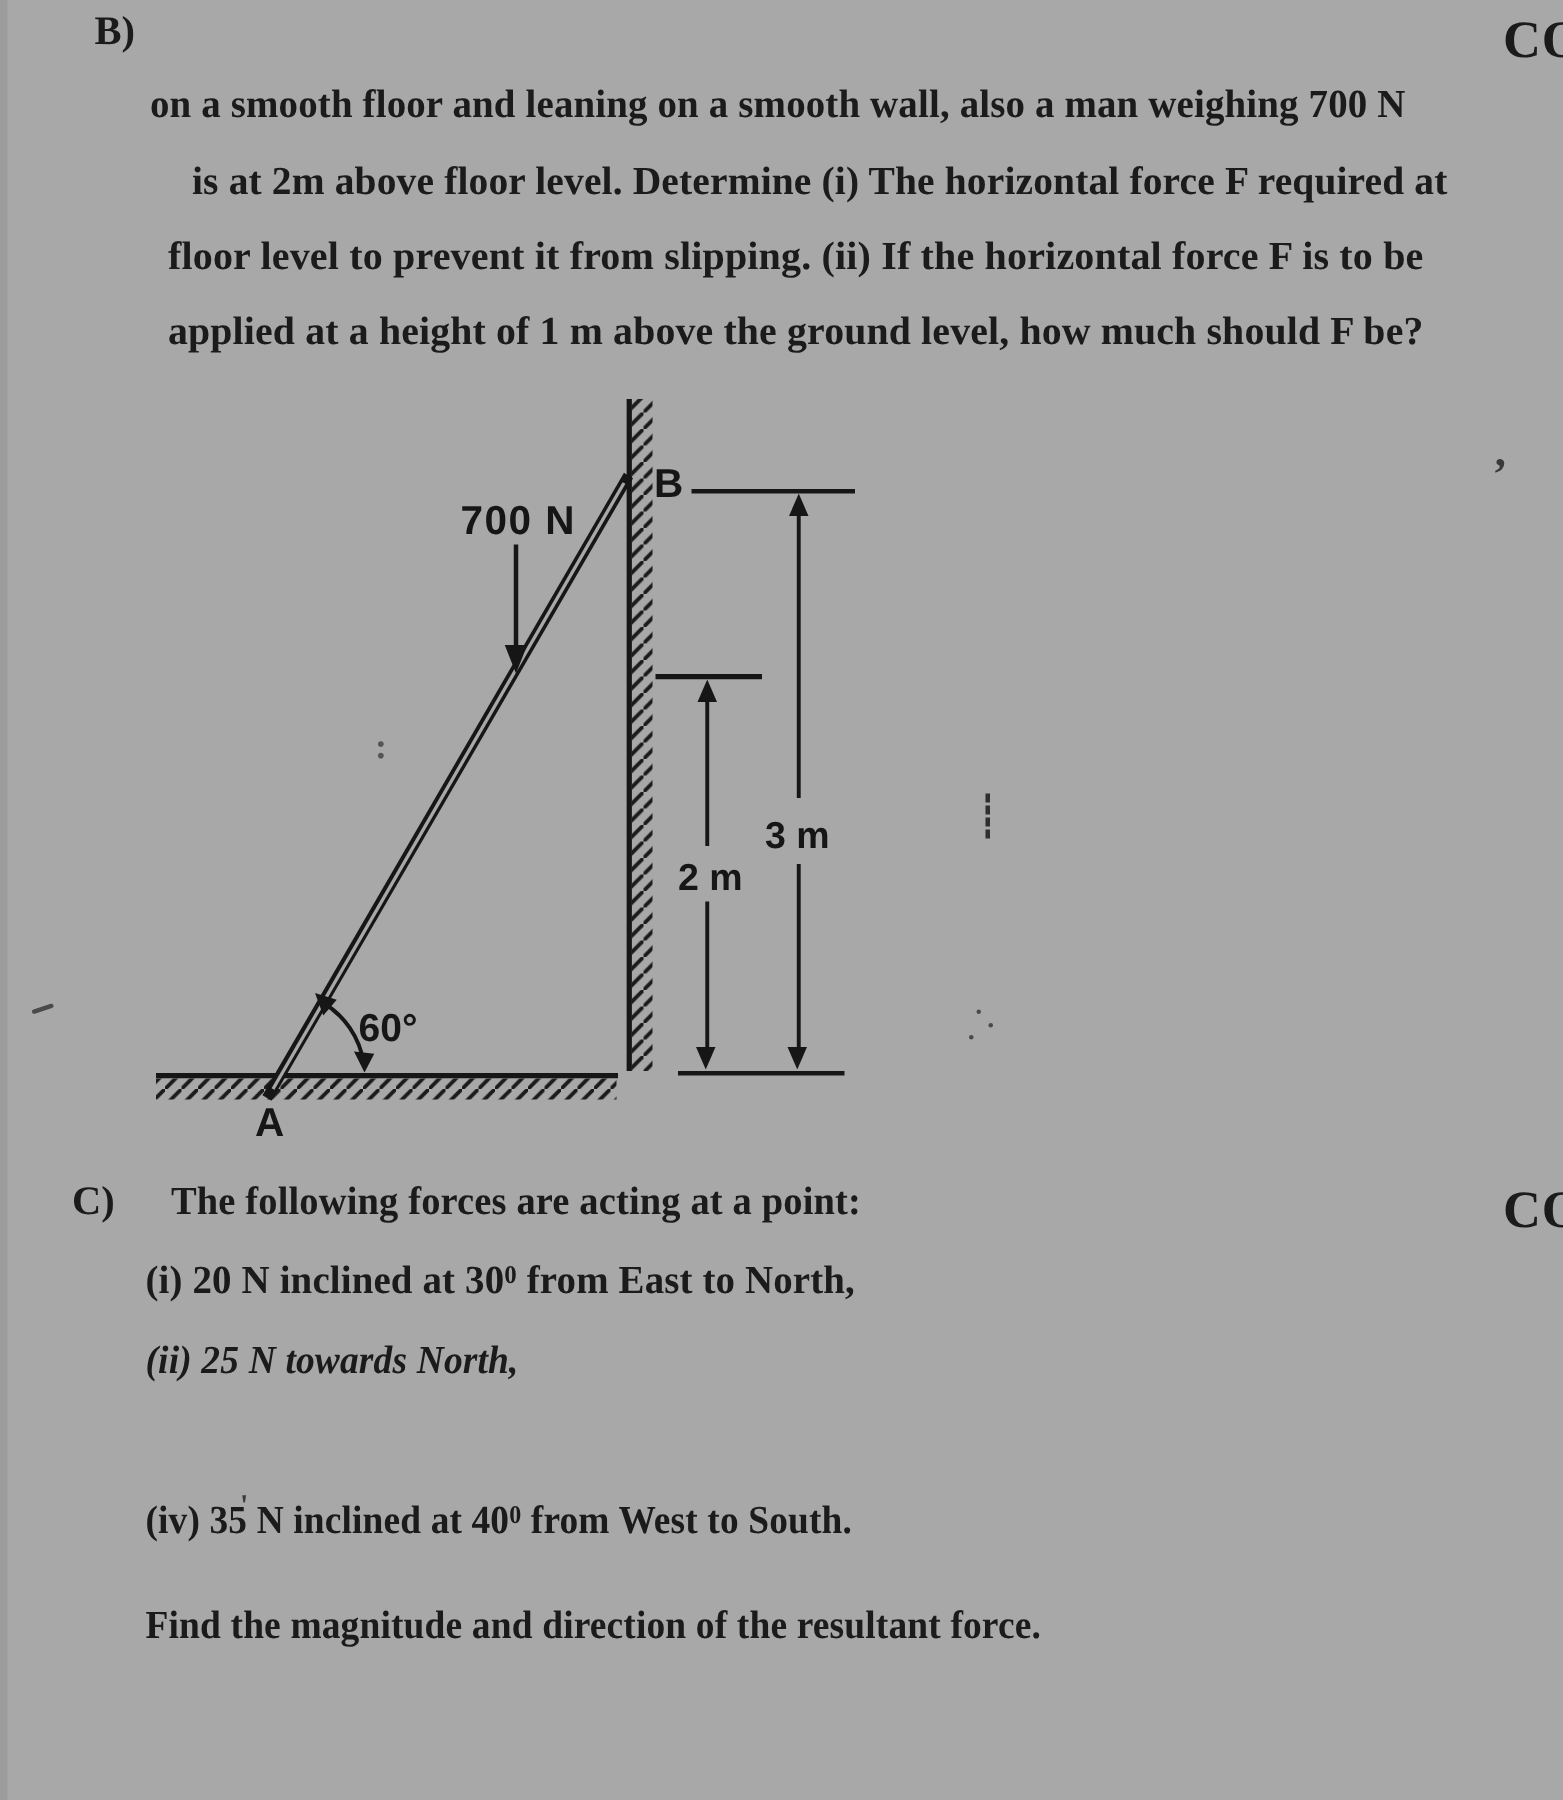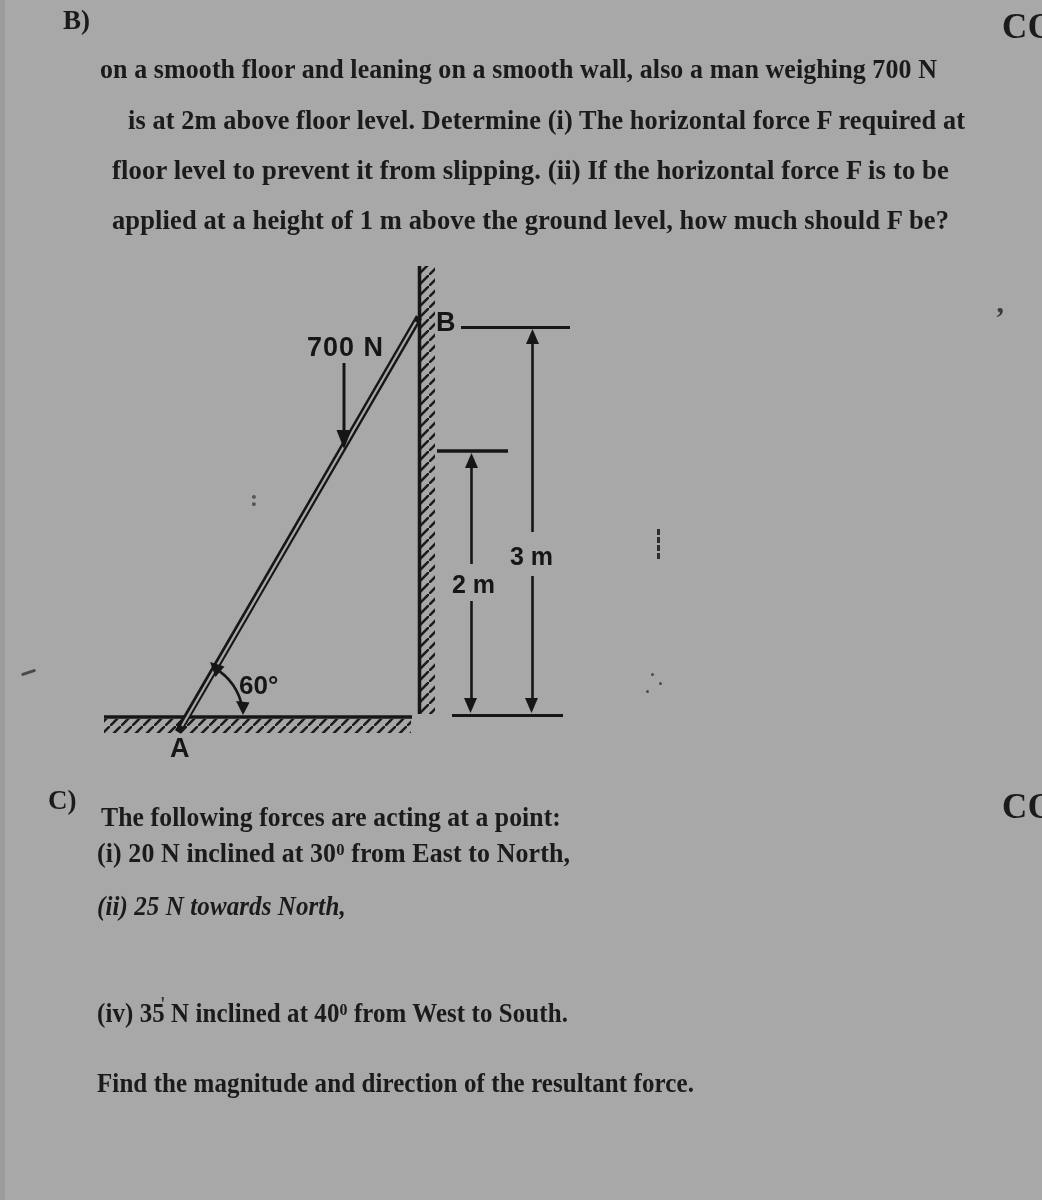--- a/index.html
+++ b/index.html
@@ -98,21 +98,21 @@
     <text x="436" y="331" font-size="27" class="figtext">B</text>
     <text x="170" y="757" font-size="27" class="figtext">A</text>
     <text x="239" y="694" font-size="26" class="figtext">60°</text>
     <text x="452" y="593" font-size="25" class="figtext">2 m</text>
     <text x="510" y="565" font-size="25" class="figtext">3 m</text>
   </svg>
 
   <div class="seclabel" style="left:48px;top:786px;">C)</div>
   <div class="sidenote" style="left:1002px;top:788px;">CO</div>
 
-  <div class="tline" style="left:101px;top:785px;margin-top:17px;"><span class="fit" style="transform: scaleX(0.968134);">The following forces are acting at a point:</span></div>
+  <div class="tline" style="left:114px;top:785px;"><span class="fit" style="transform: scaleX(0.968134);">The following forces are acting at a point:</span></div>
 
   <div class="tline" style="left:97px;top:838px;text-align:right;"><span class="fit" style="transform: scaleX(0.978252);"><span>(i) 20 N inclined at 30</span><sup class="deg">0</sup><span> from East to North,</span></span></div>
 
   <div class="tline" style="left:97px;top:891px;font-style:italic;"><span class="fit" style="transform: scaleX(0.943011);"><span>(ii) 25 N towards North,</span><sup class="deg"></sup><span></span></span></div>
 
 
   <div class="tline" style="left:97px;top:998px;"><span class="fit" style="transform: scaleX(0.940442);"><span>(iv) 35 N inclined at 40</span><sup class="deg">0</sup><span> from West to South.</span></span></div>
 
   <div class="tline" style="left:97px;top:1053px;margin-top:15px;"><span class="fit" style="transform: scaleX(0.942384);">Find the magnitude and direction of the resultant force.</span></div>
 

